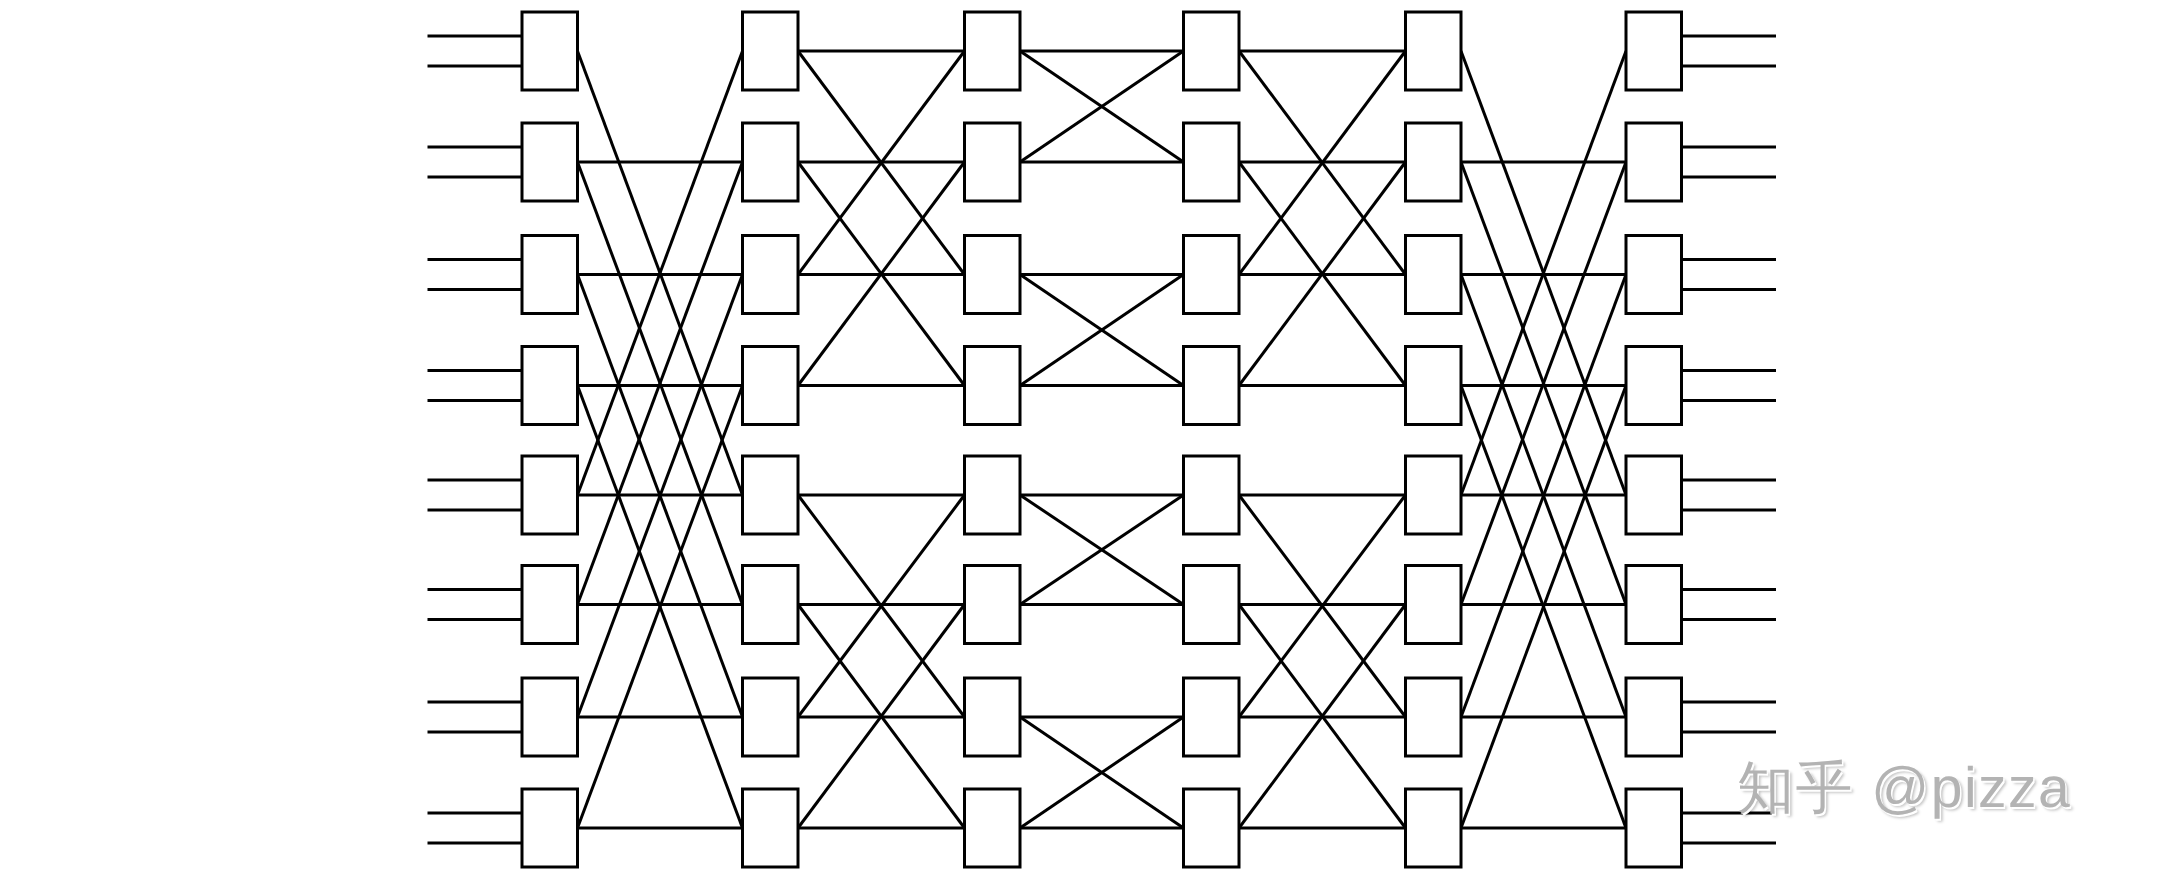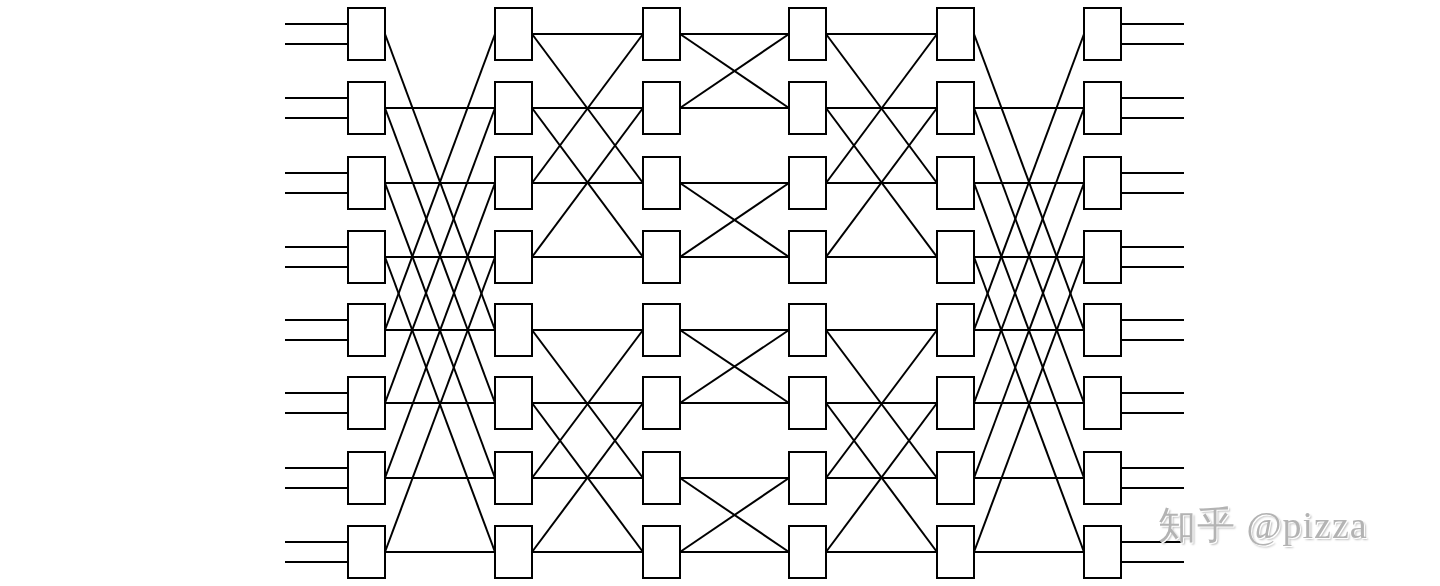--- a/index.html
+++ b/index.html
@@ -1,20 +1,20 @@
 <!DOCTYPE html>
 <html><head>
   <meta charset="utf-8">
   <style>
     html, body { margin: 0; padding: 0; background: #ffffff; }
     body { width: 1440px; height: 586px; position: relative; overflow: hidden; font-family: "DejaVu Sans", sans-serif; }
     #diagram { position: absolute; left: 0; top: 0; width: 1440px; height: 586px; }
     .watermark {
       position: absolute; left: 1158px; top: 500px;
-      font-family: Liberation Serif, serif; font-size: 38px; color: #b3b3b3;
+      font-family: Liberation Sans, sans-serif; font-size: 38px; color: #b3b3b3;
       text-shadow: 1px 1px 0 #ffffff, 2px 2px 2px rgba(0,0,0,0.25);
       letter-spacing: 1px; white-space: nowrap;
     }
   </style>
 </head>
 <body>
 
 <svg id="diagram" xmlns="http://www.w3.org/2000/svg" width="1440" height="586" viewBox="0 0 1440 586">
   <g id="io-lines">
       <line x1="285" y1="24" x2="348" y2="24" stroke="#000000" stroke-width="2"></line>

